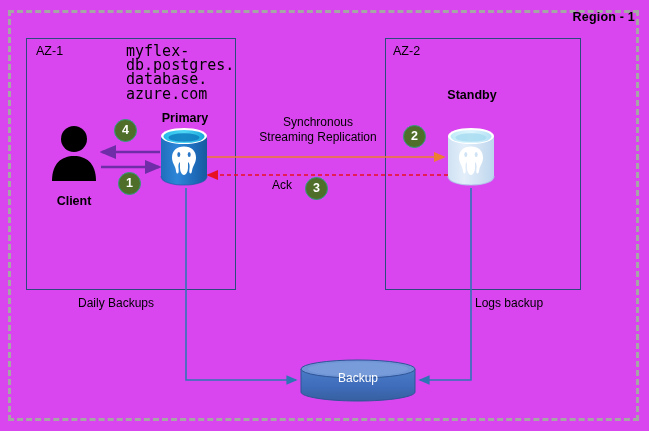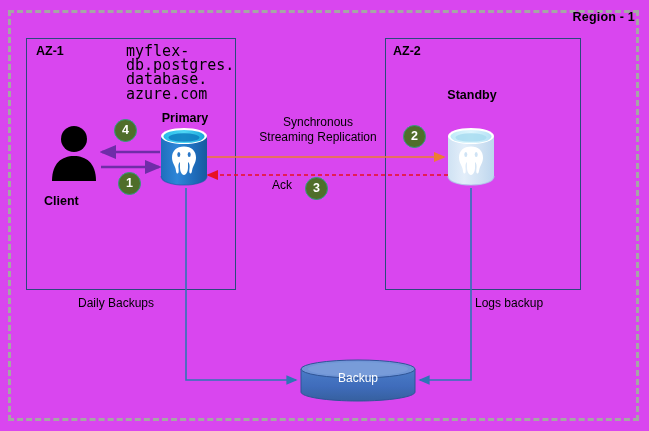--- a/index.html
+++ b/index.html
@@ -44,21 +44,21 @@
     position: absolute;
     border: 1.4px solid #2b4a7d;
     box-sizing: border-box;
     background: transparent;
   }
   #az1-box { left: 26px; top: 38px; width: 210px; height: 252px; }
   #az2-box { left: 385px; top: 38px; width: 196px; height: 252px; }
   .az-label {
     position: absolute;
     font-size: 12.5px;
-    font-weight: bold;
+    font-weight: normal;
     color: #000000;
     white-space: nowrap;
   }
   #az1-label { left: 36px; top: 44px; }
   #az2-label { left: 393px; top: 44px; }
 
   
   .endpoint-url {
     position: absolute;
     left: 126px;
@@ -89,20 +89,21 @@
     left: 50px;
     top: 125px;
     width: 48px;
     height: 58px;
   }
   .client-label {
     position: absolute;
     left: 44px;
     top: 194px;
     width: 60px;
+    text-align: center;
     font-size: 12.5px;
     font-weight: bold;
     color: #000000;
   }
 
   
   .pg-node {
     position: absolute;
     width: 54px;
     height: 62px;

